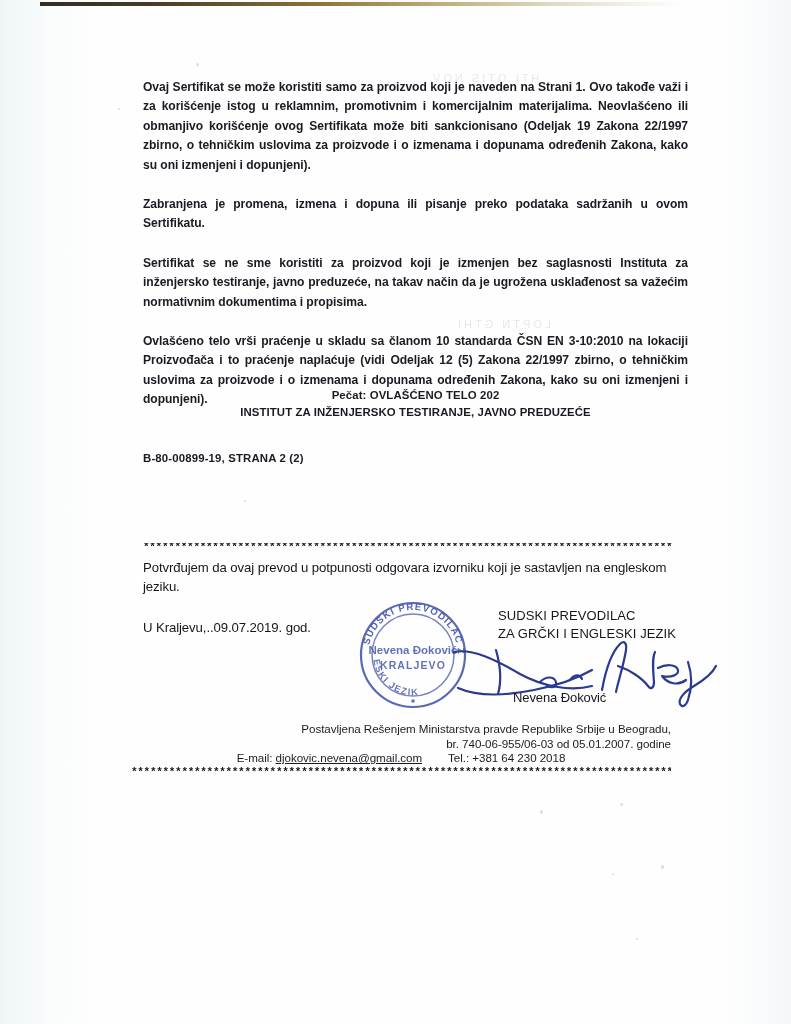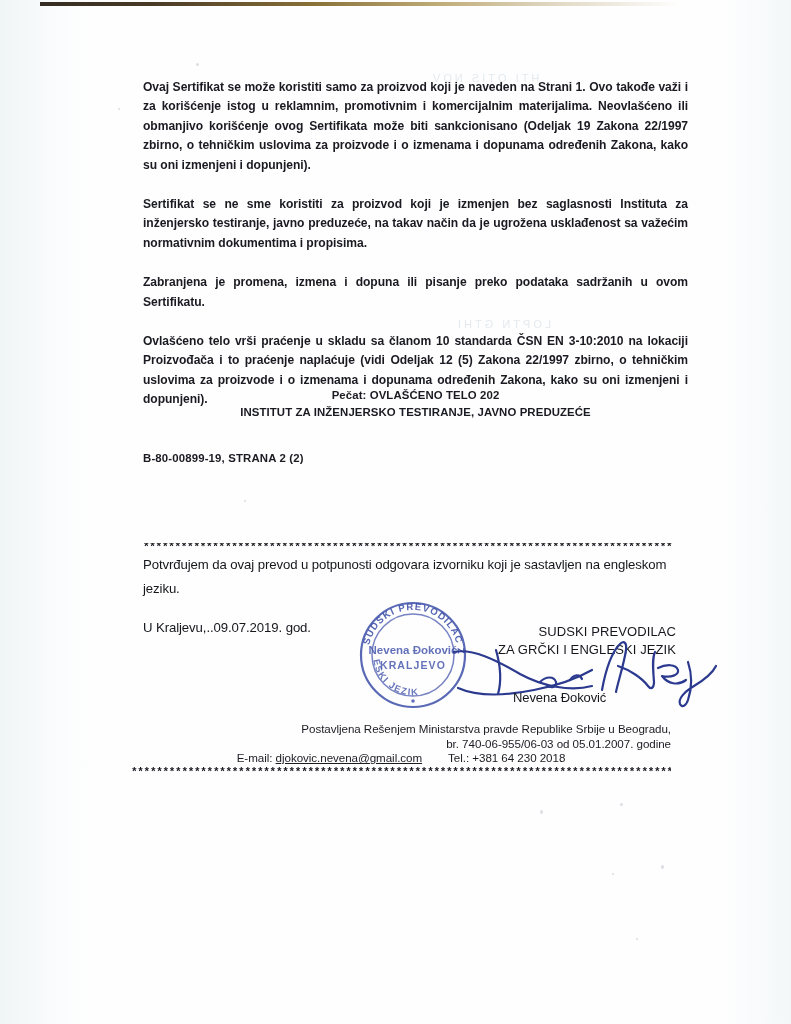--- a/index.html
+++ b/index.html
@@ -124,41 +124,42 @@
     font-size: 11px;
     line-height: 9px;
     letter-spacing: -0.3px;
     color: #15161c;
     overflow: hidden;
     white-space: nowrap;
     height: 10px;
     font-weight: 700;
   }
   .cert-text {
+    margin-top: 5px;
     font-size: 13.2px;
-    line-height: 24px;
+    line-height: 19px;
     color: #16171d;
     letter-spacing: -.1px;
   }
 
   .place-date {
     position: absolute;
     left: 143px;
     top: 620px;
     font-size: 13.2px;
     color: #16171d;
     letter-spacing: -.1px;
     white-space: nowrap;
   }
 
   .title-block {
     position: absolute;
     left: 498px;
-    top: 623px;
-    text-align: right;
+    top: 607px;
+    text-align: left;
     font-size: 13px;
     line-height: 17.5px;
     color: #16171d;
     letter-spacing: .1px;
     white-space: nowrap;
   }
 
   .signer-name {
     position: absolute;
     left: 513px;
@@ -245,22 +246,22 @@
   <div class="speck" style="left:540px; top:810px; width:3px;  height:4px;"></div>
   <div class="speck" style="left:620px; top:803px; width:3px;  height:3px;"></div>
   <div class="speck" style="left:661px; top:865px; width:3px;  height:4px;"></div>
   <div class="speck" style="left:612px; top:873px; width:2px;  height:2px;"></div>
   <div class="speck" style="left:636px; top:938px; width:2px;  height:2px;"></div>
   <div class="speck" style="left:244px; top:500px; width:2px;  height:2px;"></div>
 
   <div class="doc-body">
 
     <p class="para">Ovaj Sertifikat se može koristiti samo za proizvod koji je naveden na Strani 1. Ovo takođe važi i za korišćenje istog u reklamnim, promotivnim i komercijalnim materijalima. Neovlašćeno ili obmanjivo korišćenje ovog Sertifikata može biti sankcionisano (Odeljak 19 Zakona 22/1997 zbirno, o tehničkim uslovima za proizvode i o izmenama i dopunama određenih Zakona, kako su oni izmenjeni i dopunjeni).</p>
+    <p class="para">Zabranjena je promena, izmena i dopuna ili pisanje preko podataka sadržanih u ovom Sertifikatu.</p>
     <p class="para">Sertifikat se ne sme koristiti za proizvod koji je izmenjen bez saglasnosti Instituta za inženjersko testiranje, javno preduzeće, na takav način da je ugrožena usklađenost sa važećim normativnim dokumentima i propisima.</p>
-    <p class="para">Zabranjena je promena, izmena i dopuna ili pisanje preko podataka sadržanih u ovom Sertifikatu.</p>
     <p class="para">Ovlašćeno telo vrši praćenje u skladu sa članom 10 standarda ČSN EN 3-10:2010 na lokaciji Proizvođača i to praćenje naplaćuje (vidi Odeljak 12 (5) Zakona 22/1997 zbirno, o tehničkim uslovima za proizvode i o izmenama i dopunama određenih Zakona, kako su oni izmenjeni i dopunjeni).</p>
   </div>
 
   <div class="seal-block">
     <div>Pečat: OVLAŠĆENO TELO 202</div>
     <div>INSTITUT ZA INŽENJERSKO TESTIRANJE, JAVNO PREDUZEĆE</div>
   </div>
 
   <div class="docref">B-80-00899-19, STRANA 2 (2)</div>
 

